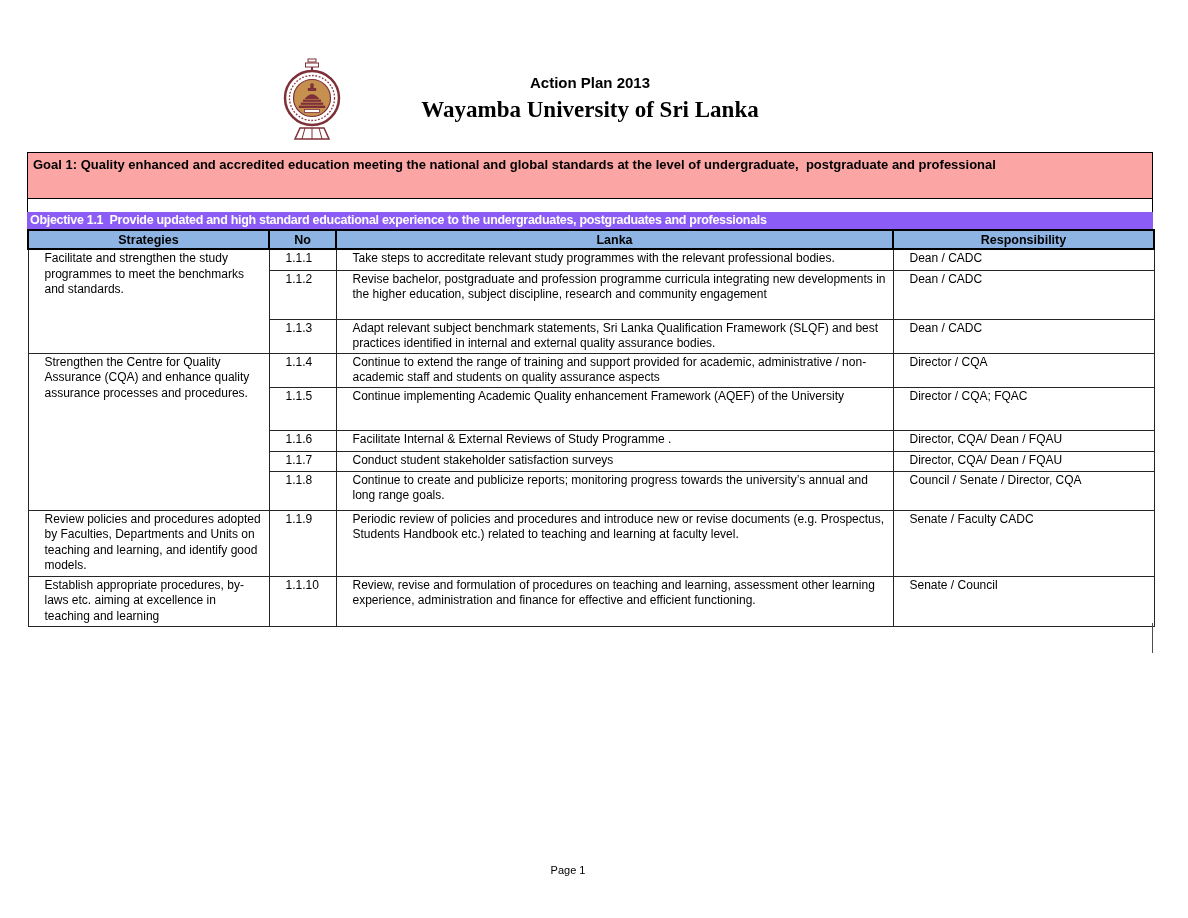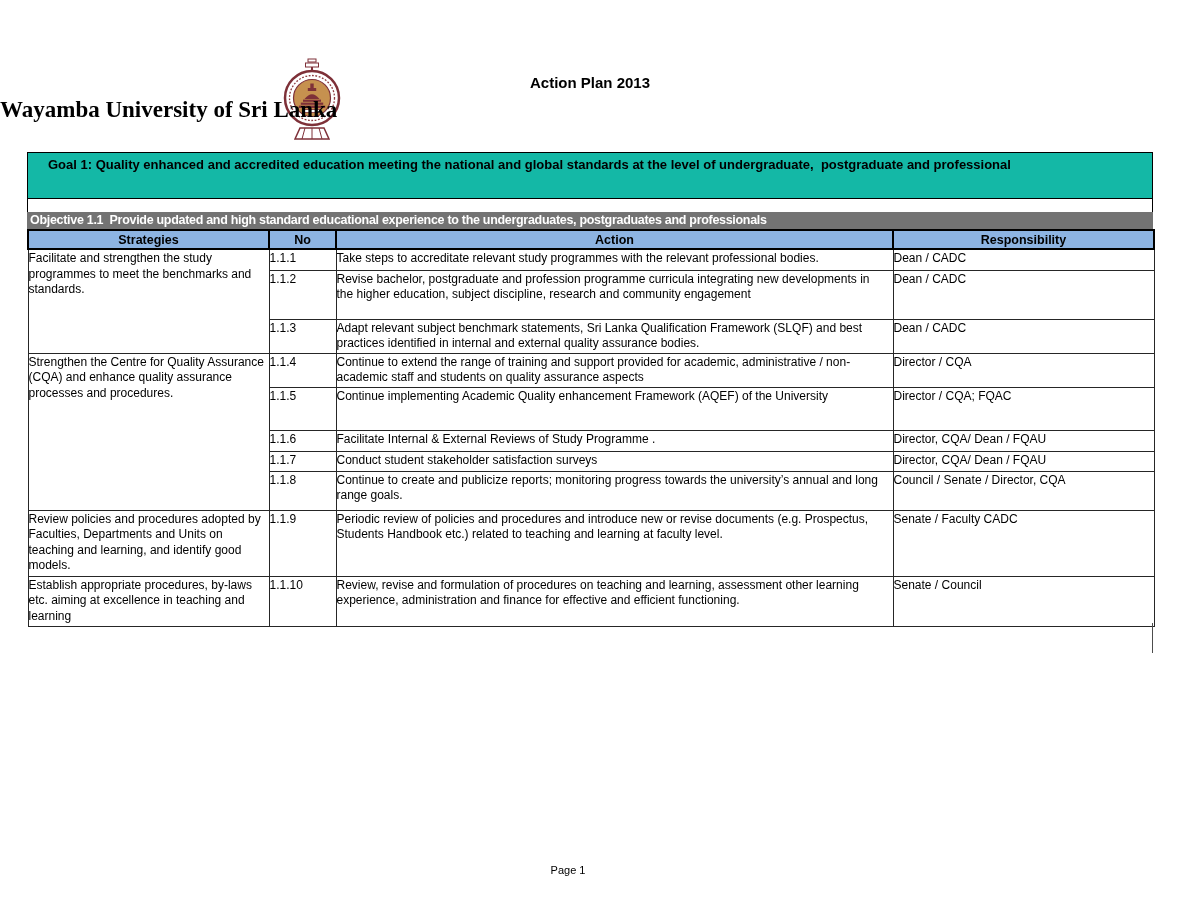--- a/index.html
+++ b/index.html
@@ -7,58 +7,58 @@
   body { position: relative; font-family: "Liberation Sans", sans-serif; color: #000; }
 
   .logo { position: absolute; left: 279px; top: 58px; width: 66px; height: 84px; }
 
   .title-main {
     position: absolute; top: 74px; left: 0; width: 1180px;
     text-align: center; font-size: 15px; font-weight: bold;
   }
   .title-univ {
     position: absolute; top: 97px; left: 0; width: 1180px;
-    font-size: 23px; font-weight: bold;
+    text-align: center; font-size: 23px; font-weight: bold;
     font-family: "Liberation Serif", serif;
   }
 
   .goal-banner {
     position: absolute; left: 27px; top: 152px; width: 1126px; height: 47px;
-    background: #14b8a6; border: 1px solid #000;
+    background: #fca5a5; border: 1px solid #000;
     font-size: 13px; font-weight: bold; line-height: 19px;
-    padding: 2px 20px; white-space: pre-wrap;
+    padding: 2px 5px; white-space: pre-wrap;
   }
   .gap-row {
     position: absolute; left: 27px; top: 199px; width: 1126px; height: 13px;
     border-left: 1px solid #000; border-right: 1px solid #000;
   }
   .objective-banner {
     position: absolute; left: 27px; top: 212px; width: 1126px; height: 17px;
-    background: #737373; color: #fff; font-size: 12.5px; font-weight: bold;
+    background: #8b5cf6; color: #fff; font-size: 12.5px; font-weight: bold;
     line-height: 16px; padding: 0 3px; letter-spacing: -0.3px;
     white-space: pre-wrap; overflow: hidden;
   }
 
   table.plan {
     position: absolute; left: 27px; top: 229px; width: 1126px;
     border-collapse: collapse; table-layout: fixed;
   }
   table.plan col.c-strat { width: 241px; }
   table.plan col.c-no    { width: 67px;  }
   table.plan col.c-act   { width: 557px; }
   table.plan col.c-resp  { width: 261px; }
 
   table.plan th {
     background: #8DB4E2; border: 2px solid #000;
     font-size: 12.5px; font-weight: bold; text-align: center;
     height: 19px; padding: 0 2px; margin-left: 24px;
   }
   table.plan td {
     border: 1px solid #262626; vertical-align: top;
-    font-size: 12px; line-height: 15.5px; padding: 1px 4px 1px 0;
+    font-size: 12px; line-height: 15.5px; padding: 1px 4px 1px 16px;
     overflow: hidden;
   }
   tr.h21 { height: 21px; } tr.h49 { height: 49px; } tr.h34 { height: 34px; }
   tr.h32 { height: 32px; } tr.h43 { height: 43px; } tr.h20 { height: 20px; }
   tr.h39 { height: 39px; } tr.h66 { height: 66px; } tr.h50 { height: 50px; }
 
   .right-tick {
     position: absolute; left: 1152px; top: 623px; width: 1px; height: 30px;
     background: #4d4d4d;
   }
@@ -107,21 +107,21 @@
   <colgroup>
     <col class="c-strat">
       <col class="c-no">
       <col class="c-act">
       <col class="c-resp">
   </colgroup>
   <tbody>
       <tr>
     <th>Strategies</th>
     <th>No</th>
-    <th>Action</th>
+    <th>Lanka</th>
     <th>Responsibility</th>
   </tr>
 
   <tr class="h21">
     <td rowspan="3">Facilitate and strengthen the study programmes to meet the benchmarks and standards.</td>
     <td>1.1.1</td>
     <td>Take steps to accreditate relevant study programmes with the relevant professional bodies.</td>
     <td>Dean / CADC</td>
   </tr>
   <tr class="h49">

